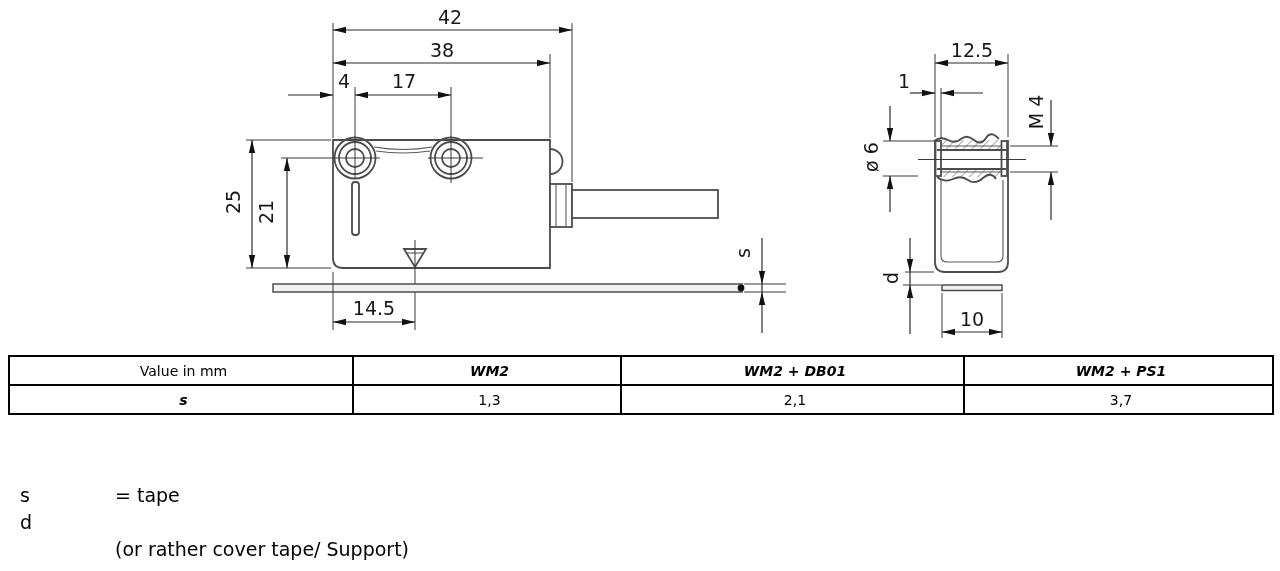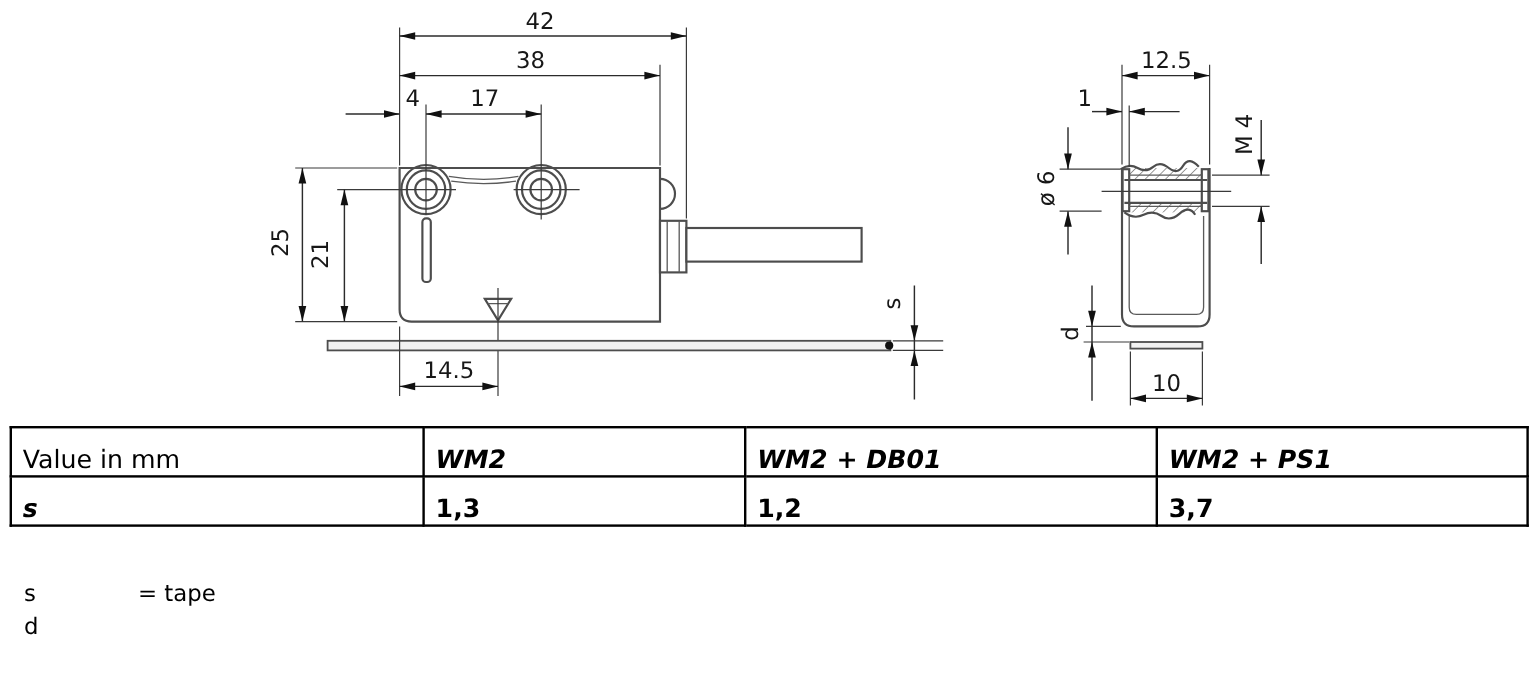--- a/index.html
+++ b/index.html
@@ -9,24 +9,24 @@
   .obj{stroke:#4d4d4d;stroke-width:1.8;fill:none;}
   .objfill{stroke:#4d4d4d;stroke-width:1.8;fill:#ffffff;}
   .thin{stroke:#5a5a5a;stroke-width:1.1;fill:none;}
   .dim{stroke:#2b2b2b;stroke-width:1.2;fill:none;}
   .ext{stroke:#3a3a3a;stroke-width:1;fill:none;}
   .arr{fill:#111;stroke:none;}
   .tape{fill:#f1f1f1;stroke:#4d4d4d;stroke-width:1.5;}
   .hatchband{fill:url(#hatch);stroke:none;}
 
   table.spec{position:absolute;left:8px;top:355px;width:1264px;border-collapse:collapse;table-layout:fixed;}
-  table.spec td,table.spec th{border:2px solid #000;height:27px;padding:12px 4px 0 9px;font-size:21px;text-align:left;vertical-align:middle;white-space:nowrap;overflow:hidden;}
+  table.spec td,table.spec th{border:2px solid #000;height:27px;padding:0 4px 0 9px;font-size:14px;text-align:center;vertical-align:middle;white-space:nowrap;overflow:hidden;}
   th.plain{font-weight:normal;}
   th.bold,td.rowlabel{font-weight:bold;font-style:italic;}
-  td.val{font-weight:bold;}
+  td.val{font-weight:normal;}
 
   .legend{position:absolute;left:20px;top:482px;font-size:19px;line-height:27px;}
   .legend .lrow{display:flex;}
   .legend .lsym{width:95px;flex:0 0 95px;}
 </style>
 </head>
 <body>
 
 <div class="stage">
 
@@ -211,30 +211,34 @@
   <tbody>
         <tr>
     <th class="plain">Value in mm</th>
     <th class="bold">WM2</th>
     <th class="bold">WM2 + DB01</th>
     <th class="bold">WM2 + PS1</th>
   </tr>
   <tr>
     <td class="rowlabel">s</td>
     <td class="val">1,3</td>
-    <td class="val">1,2</td>
+    <td class="val">2,1</td>
     <td class="val">3,7</td>
   </tr>
 </tbody>
     </table>
 
 
 <div class="legend">
   <div class="lrow">
     <span class="lsym">s</span>
     <span class="ltxt">= tape</span>
   </div>
   <div class="lrow">
     <span class="lsym">d</span>
   </div>
+  <div class="lrow">
+    <span class="lsym"></span>
+    <span class="ltxt">(or rather cover tape/ Support)</span>
+  </div>
 </div>
 
 </div>
 
 </body></html>

